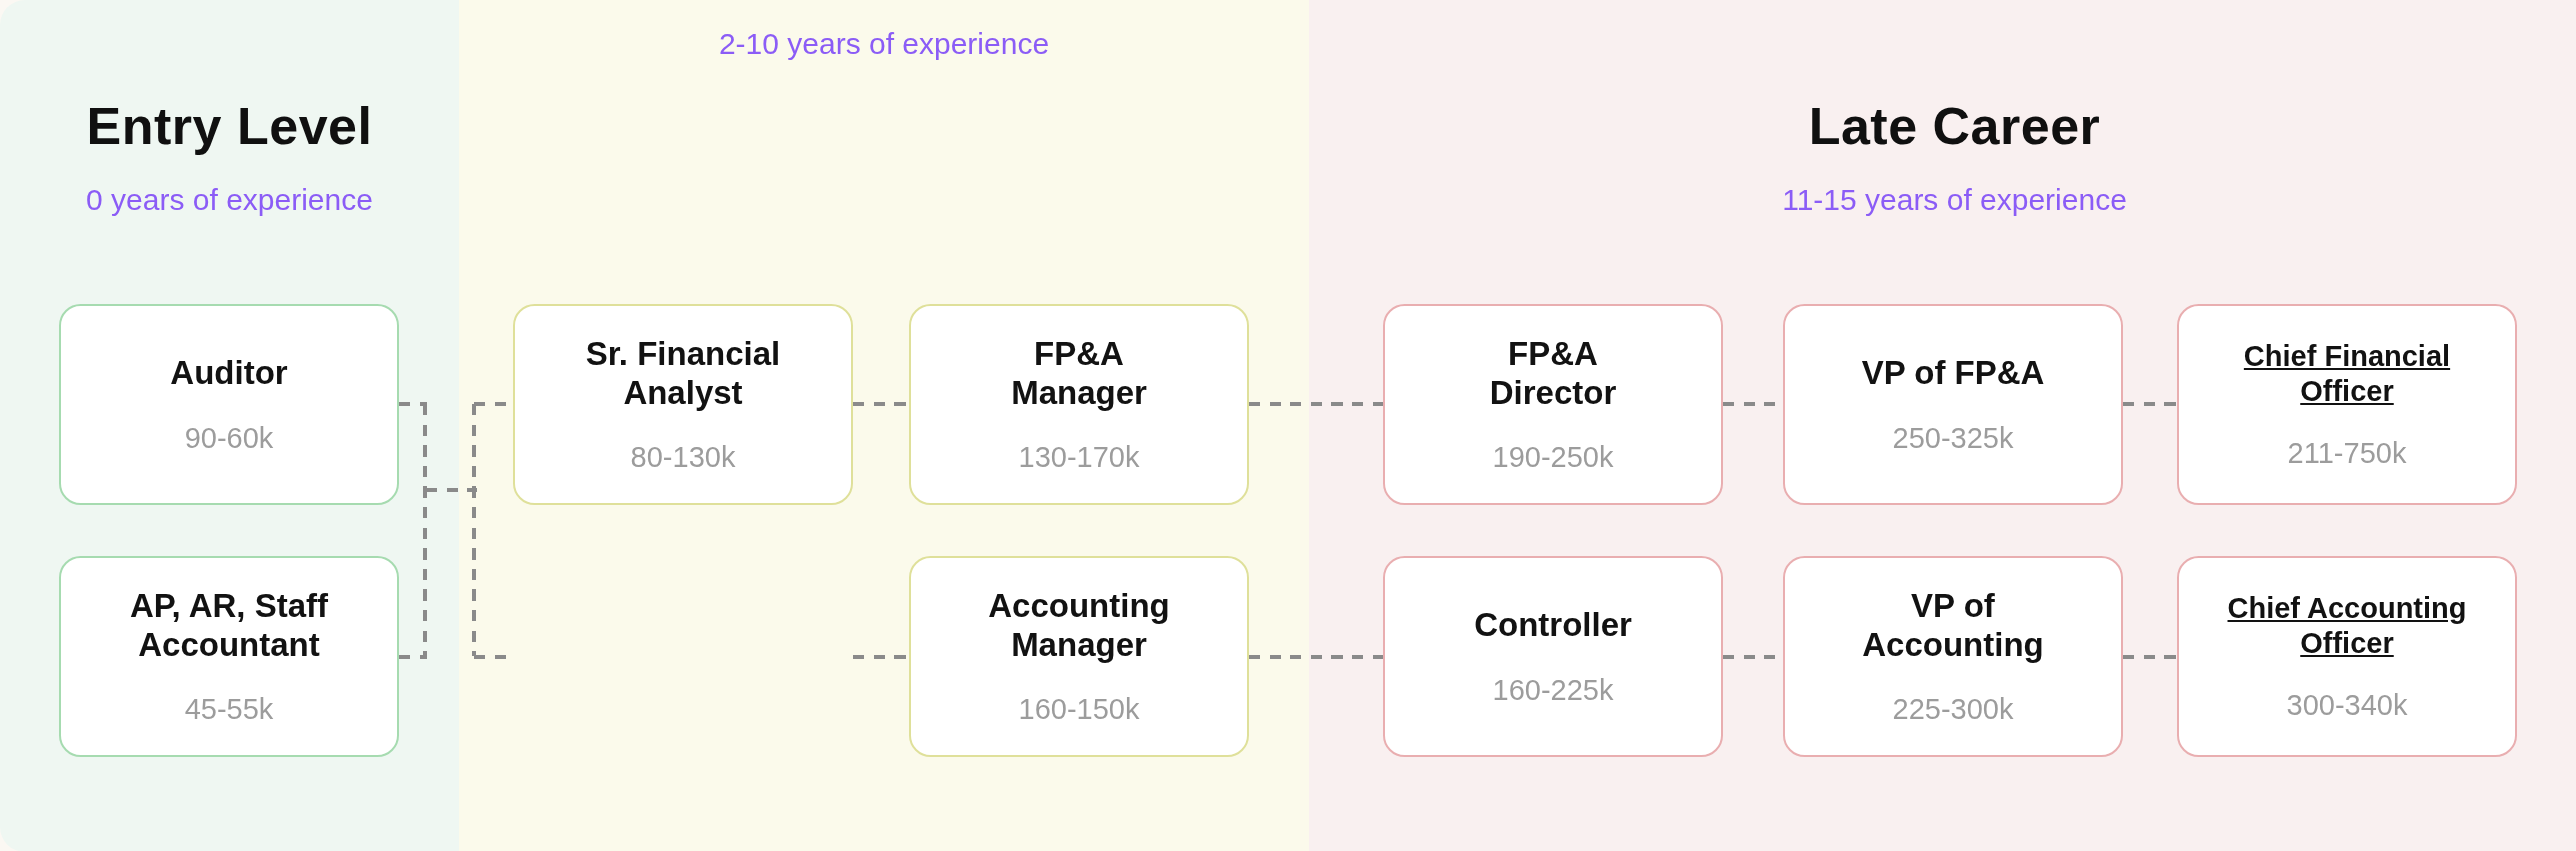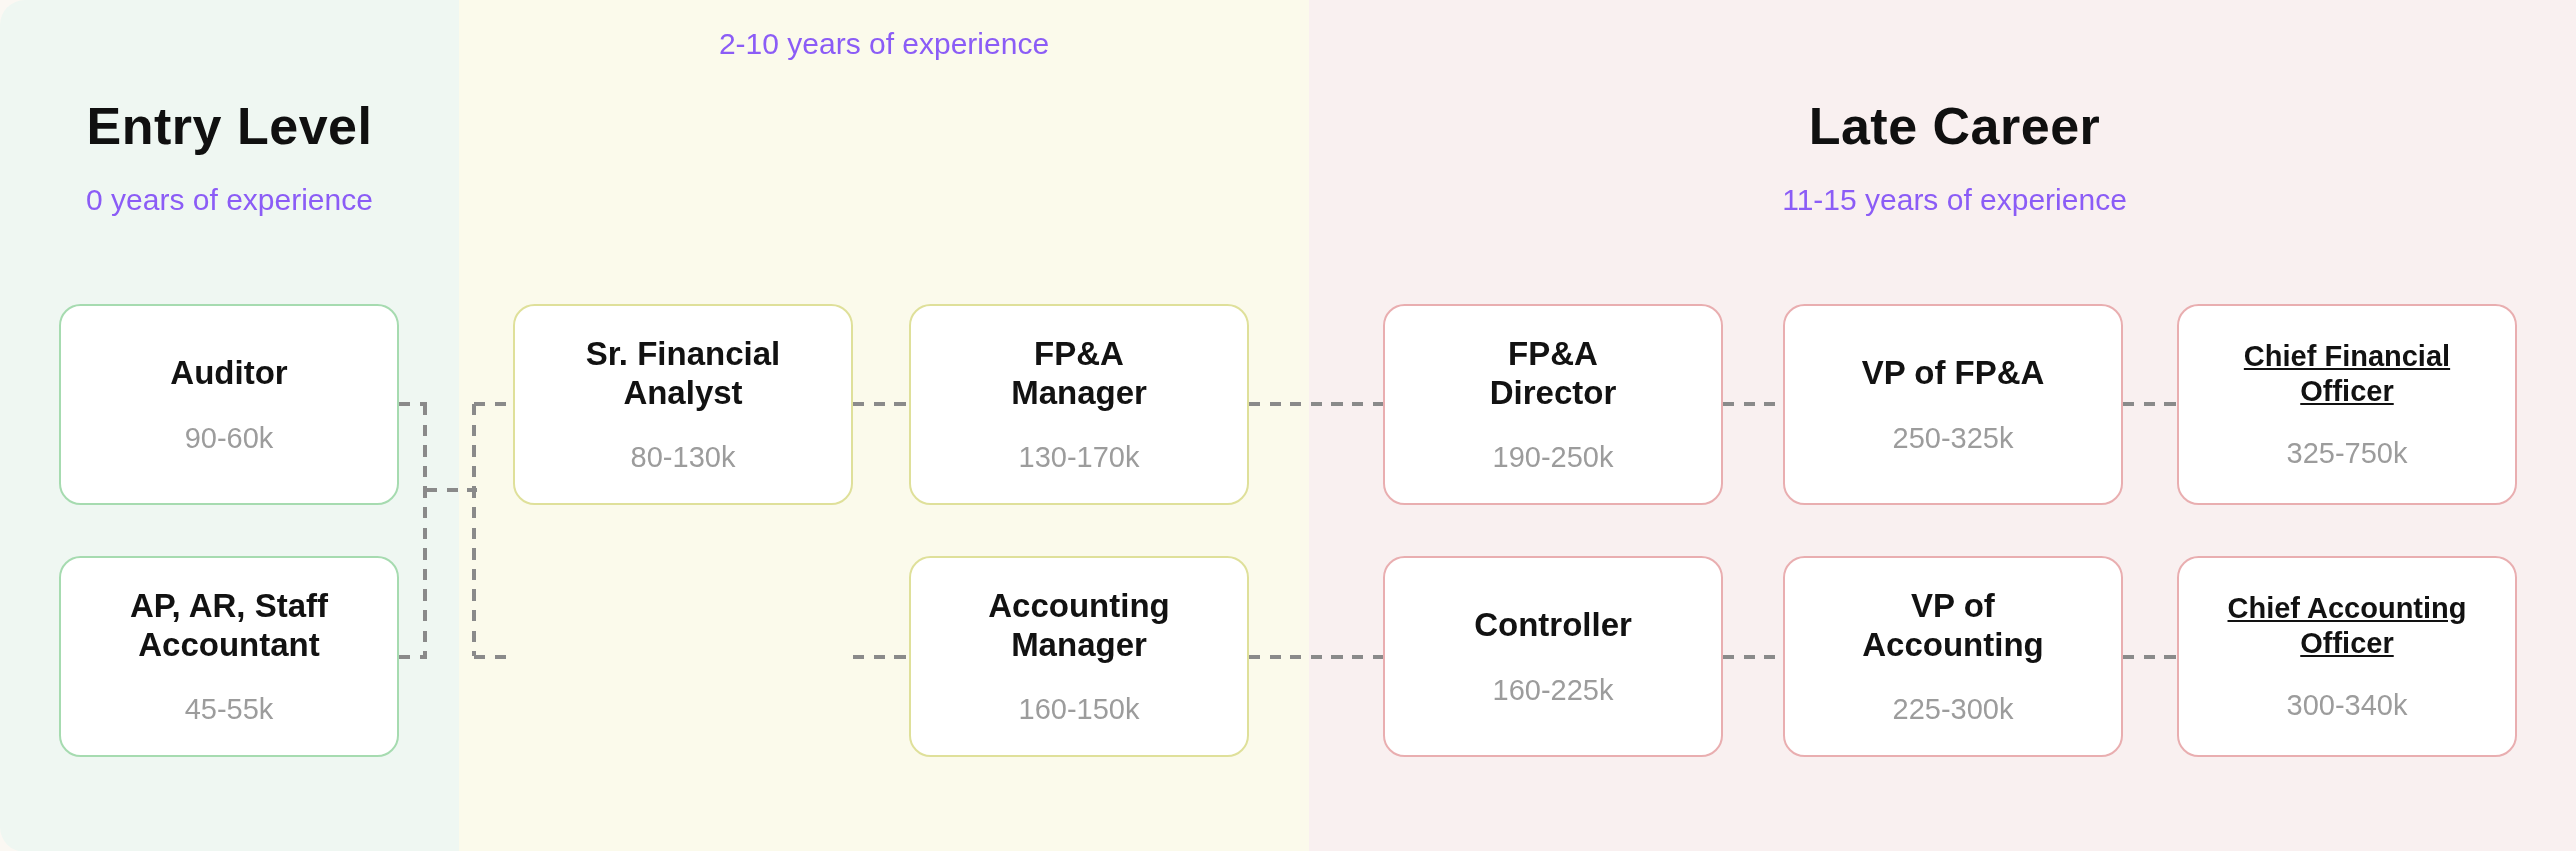--- a/index.html
+++ b/index.html
@@ -116,21 +116,21 @@
 Director</div>
     <div class="role-salary">190-250k</div>
   </div>
   <div class="role-card late" style="left:1783px;top:304px;">
     <div class="role-title">VP of FP&amp;A</div>
     <div class="role-salary">250-325k</div>
   </div>
   <div class="role-card late small-title" style="left:2177px;top:304px;">
     <div class="role-title">Chief Financial
 Officer</div>
-    <div class="role-salary">325-750k</div>
+    <div class="role-salary">211-750k</div>
   </div>
   <div class="role-card late" style="left:1383px;top:556px;">
     <div class="role-title">Controller</div>
     <div class="role-salary">160-225k</div>
   </div>
   <div class="role-card late" style="left:1783px;top:556px;">
     <div class="role-title">VP of
 Accounting</div>
     <div class="role-salary">225-300k</div>
   </div>

